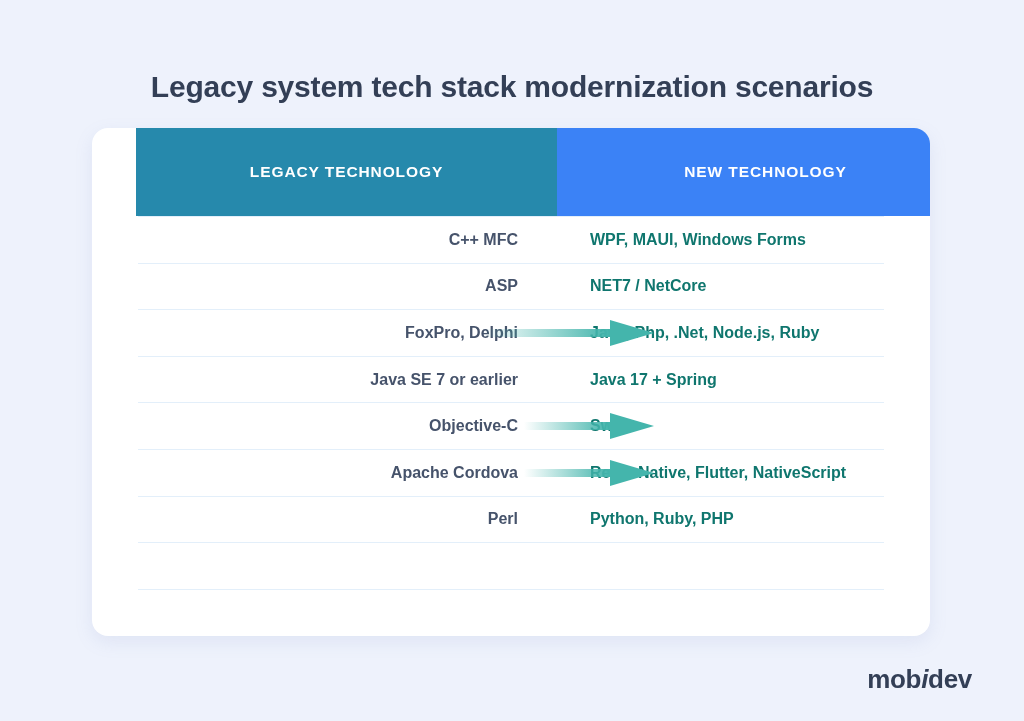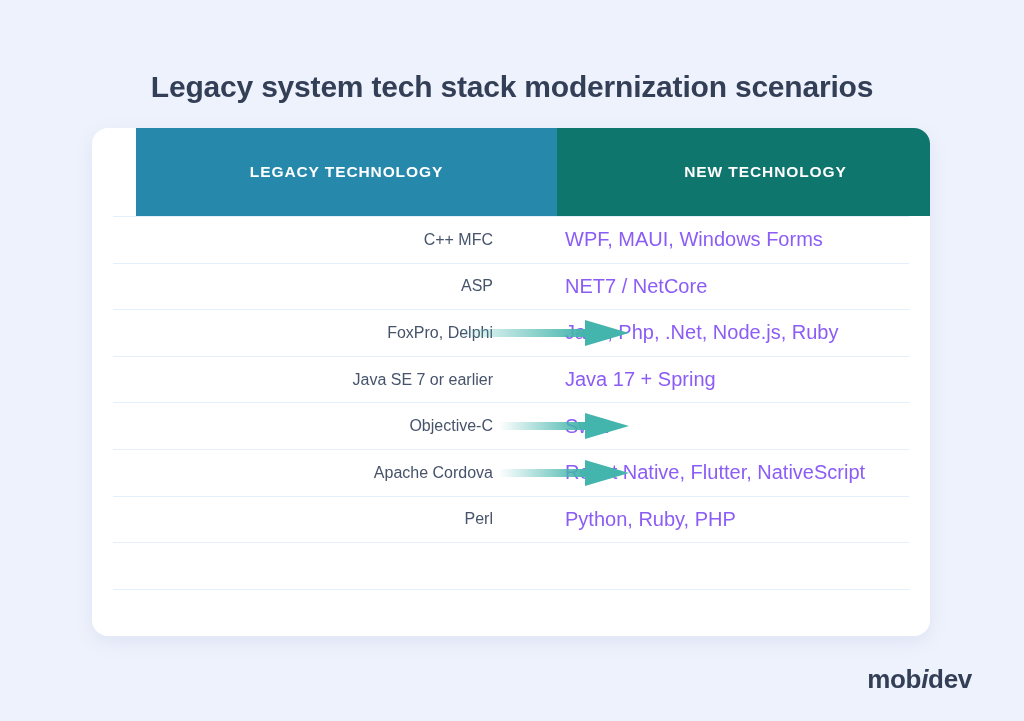--- a/index.html
+++ b/index.html
@@ -55,26 +55,27 @@
     font-weight: bold;
     letter-spacing: 0.9px;
     text-transform: uppercase;
   }
   .header-legacy {
     width: 421px;
     background: #2689ac;
   }
   .header-new {
     width: 417px;
-    background: #0f766e;
+    background: #3b82f6;
   }
 
   .table-body {
     position: relative;
-    padding: 0 21px;
+    padding: 0 46px;
+    font-weight: bold;
   }
 
   .row {
     display: flex;
     align-items: center;
     height: 45.6px;
     border-bottom: 1px solid #e3effa;
     position: relative;
   }
   .row:first-child {
@@ -89,22 +90,22 @@
     text-align: right;
     padding-right: 0px;
     font-size: 16px;
     color: #46536b;
     white-space: nowrap;
   }
   .cell-new {
     flex: 1;
     text-align: left;
     padding-left: 72px;
-    font-size: 20px;
-    color: #8b5cf6;
+    font-size: 16px;
+    color: #0f766e;
     white-space: nowrap;
   }
 
   .arrow {
     position: absolute;
     left: 344px;
     top: 50%;
     transform: translateY(-50%);
     height: 26px;
     pointer-events: none;

